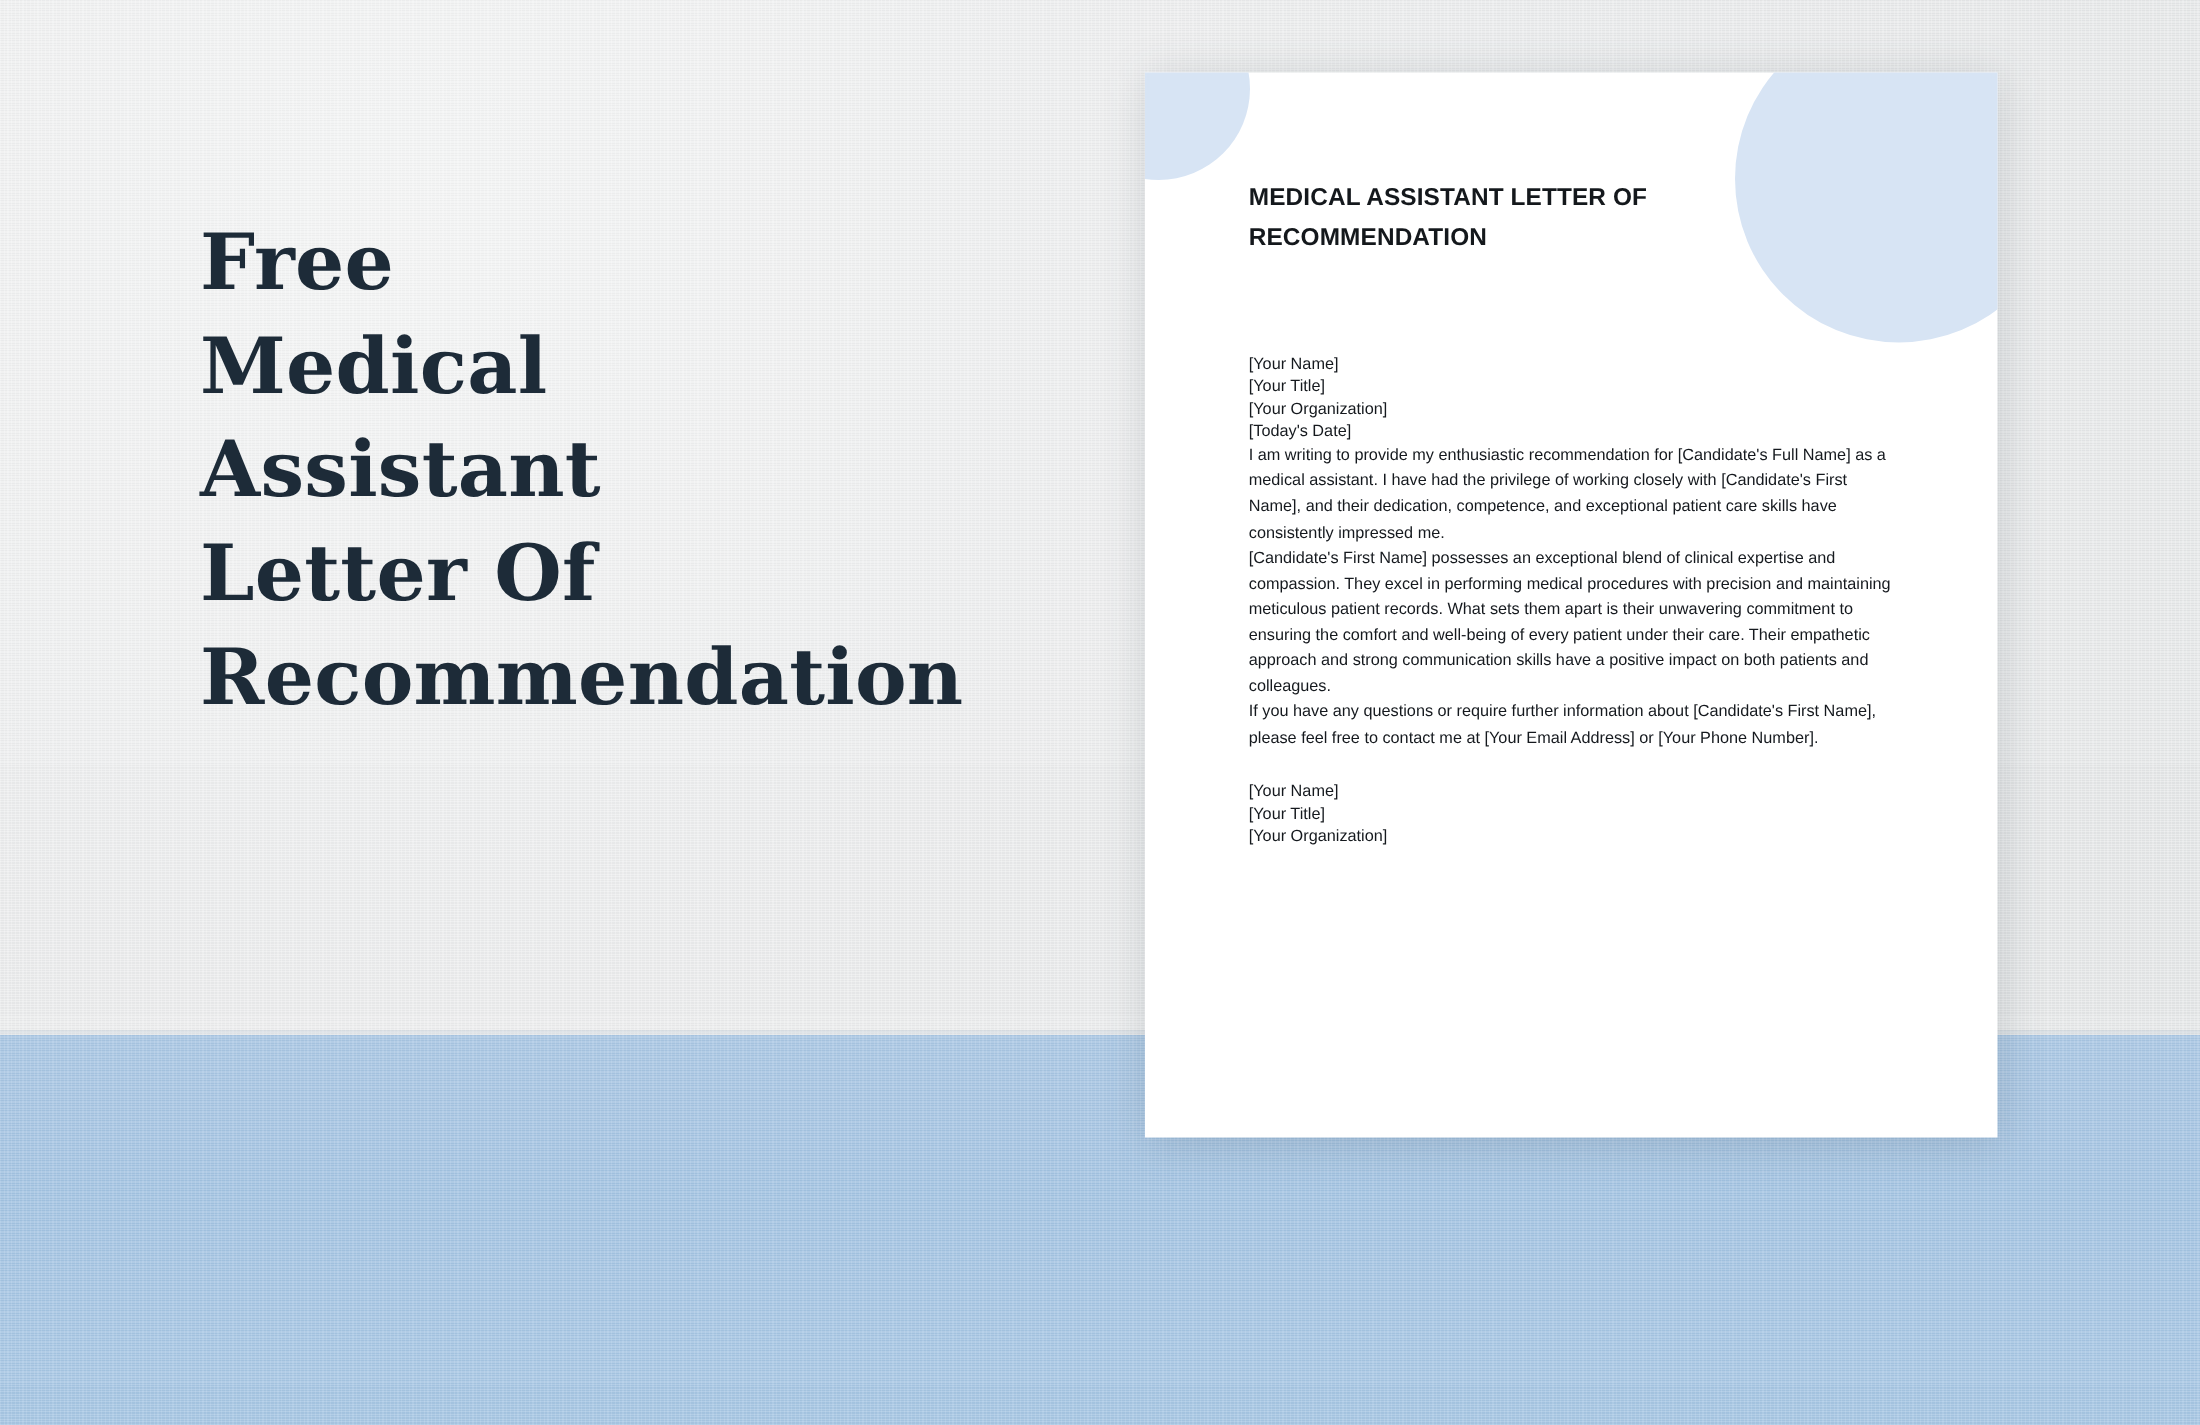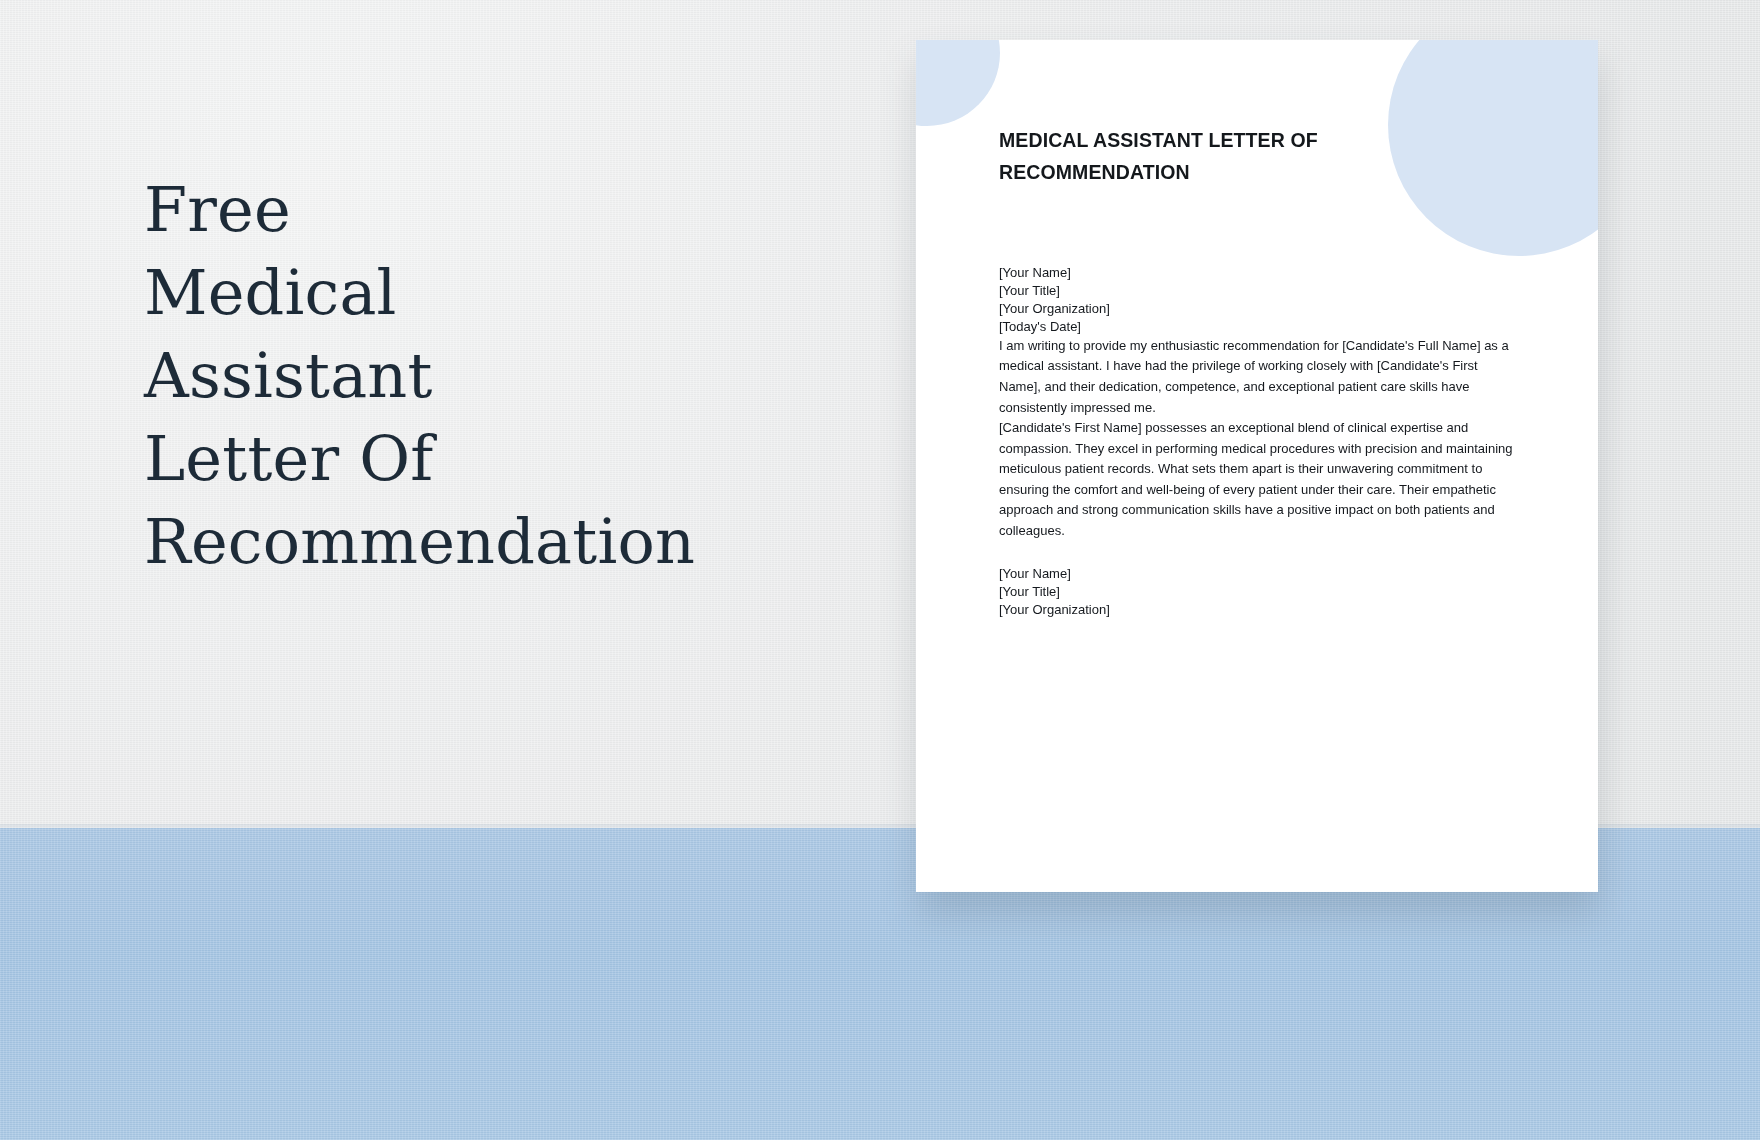--- a/index.html
+++ b/index.html
@@ -63,47 +63,47 @@
     left: 0; top: 824px;
     width: 1760px;
     height: 7px;
     background: linear-gradient(180deg, rgba(160,180,200,0.25), rgba(255,255,255,0.15));
     pointer-events: none;
   }
 
   
   .headline {
     position: absolute;
-    left: 144px;
+    left: 160px;
     top: 168px;
     width: 620px;
     font-family: "DejaVu Serif", "Liberation Serif", serif;
     font-size: 62px;
     line-height: 1.34;
     color: #1d2b38;
     letter-spacing: 0.2px;
     white-space: pre-line;
-    font-weight: 400;
+    font-weight: 700;
   }
 
   
   .doc-shadow {
     position: absolute;
     left: 918px;
     top: 62px;
     width: 682px;
     height: 852px;
     background: rgba(40, 55, 70, 0.16);
     filter: blur(18px);
     border-radius: 2px;
   }
   .doc {
     position: absolute;
     left: 916px;
-    top: 40px;
+    top: 58px;
     width: 682px;
     height: 852px;
     background: #ffffff;
     overflow: hidden;
   }
   .circle-tl {
     position: absolute;
     left: -62px;
     top: -60px;
     width: 146px;
@@ -187,20 +187,21 @@
 RECOMMENDATION</div>
 
       <div class="block addr-block">[Your Name]
 [Your Title]
 [Your Organization]
 [Today's Date]</div>
 
 
       <div class="block para">I am writing to provide my enthusiastic recommendation for [Candidate's Full Name] as a medical assistant. I have had the privilege of working closely with [Candidate's First Name], and their dedication, competence, and exceptional patient care skills have consistently impressed me.</div>
       <div class="block para">[Candidate's First Name] possesses an exceptional blend of clinical expertise and compassion. They excel in performing medical procedures with precision and maintaining meticulous patient records. What sets them apart is their unwavering commitment to ensuring the comfort and well-being of every patient under their care. Their empathetic approach and strong communication skills have a positive impact on both patients and colleagues.</div>
+      <div class="block para">If you have any questions or require further information about [Candidate's First Name], please feel free to contact me at [Your Email Address] or [Your Phone Number].</div>
 
       <div class="block sign-block">[Your Name]
 [Your Title]
 [Your Organization]</div>
     </div>
   </div>
 
 </div>
 
 </body></html>

